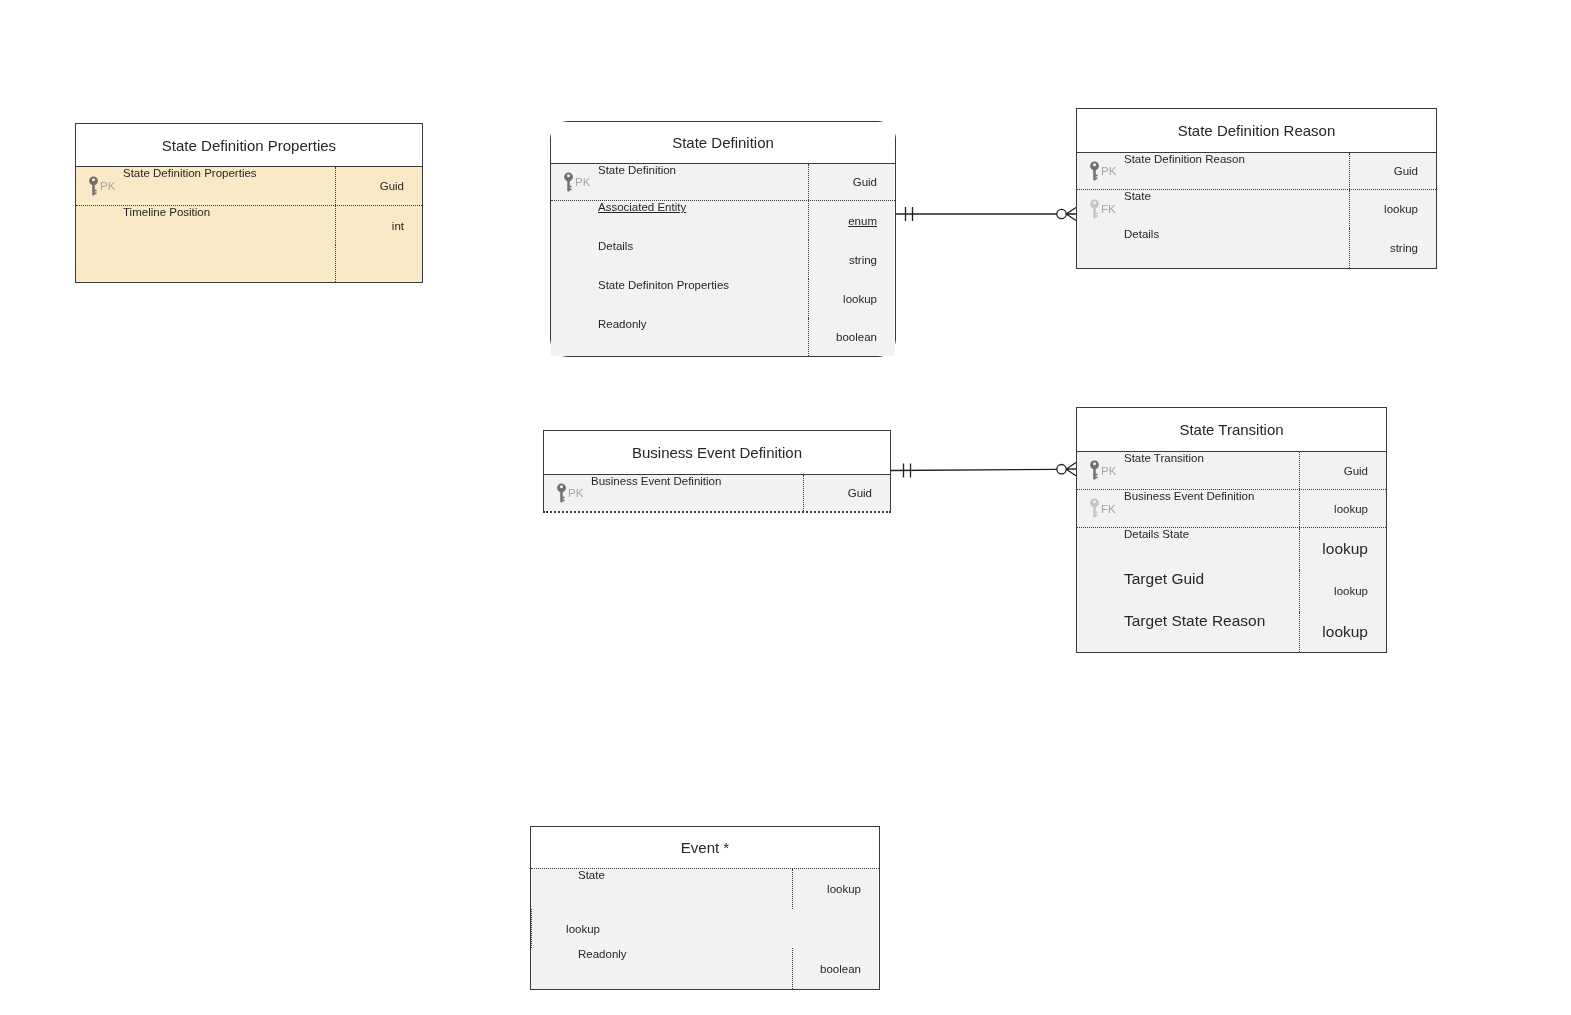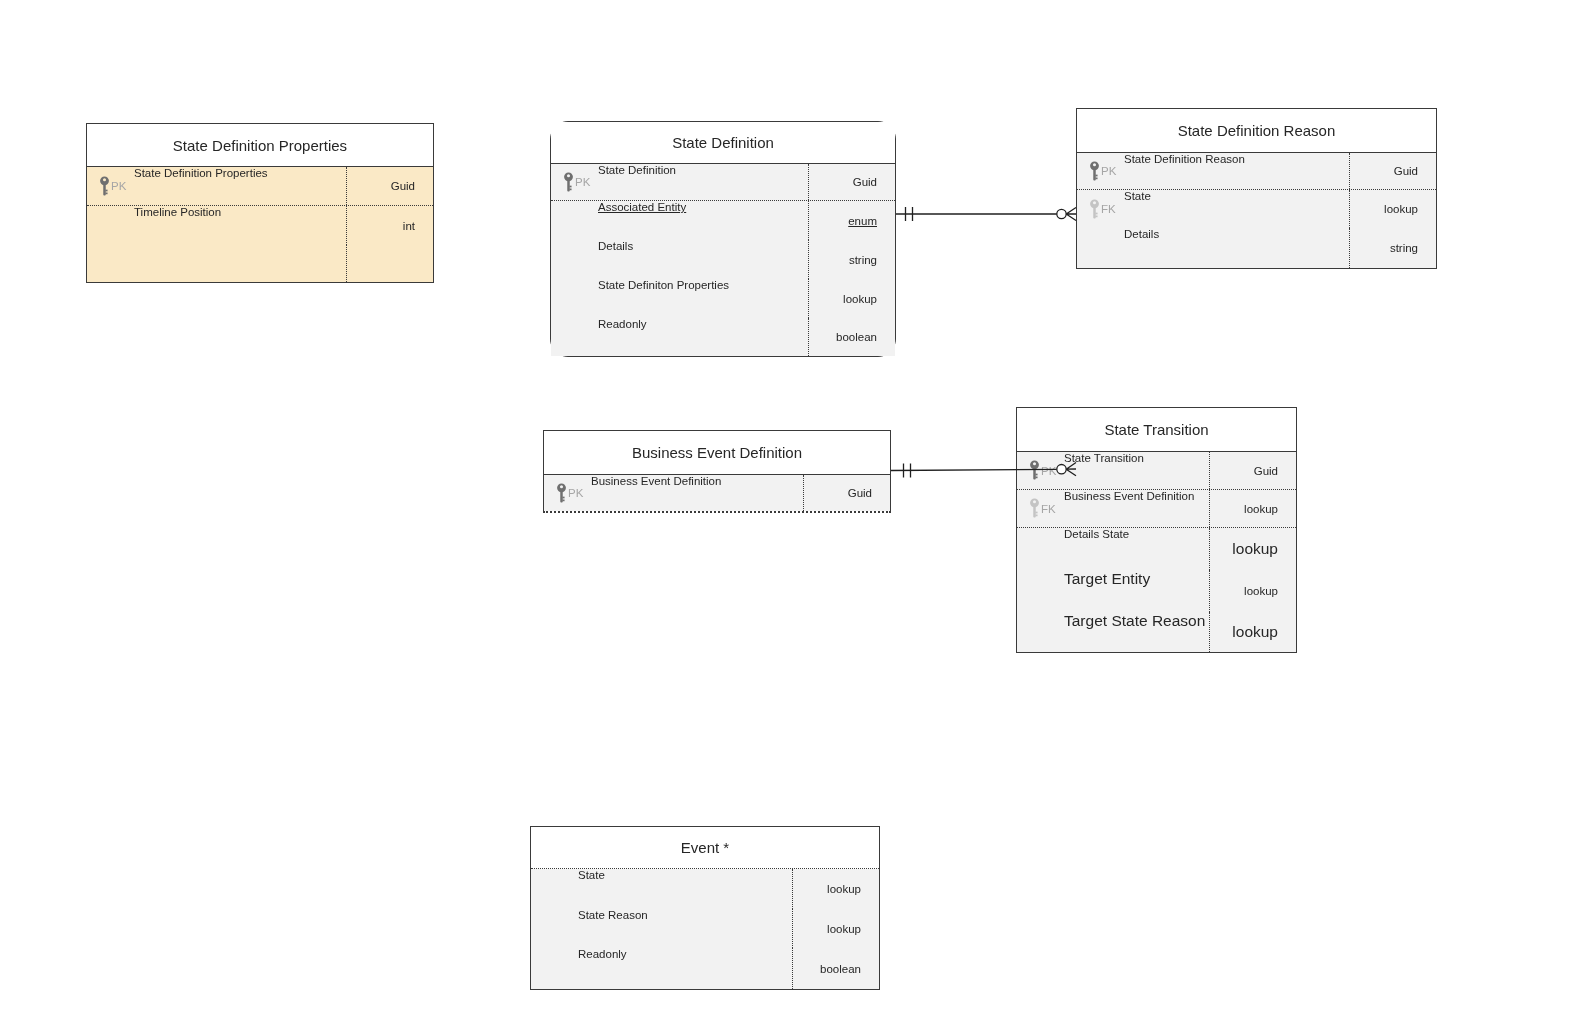--- a/index.html
+++ b/index.html
@@ -41,21 +41,21 @@
     width:87px;flex:none;display:flex;align-items:center;justify-content:flex-end;
     padding-right:18px;box-sizing:border-box;border-left:1.2px dotted #3a3a3a;
     font-size:11.5px;color:#262626;
   }
   .big{font-size:15.5px !important;}
   svg.overlay{position:absolute;left:0;top:0;pointer-events:none;}
 </style>
 </head>
 <body>
 
-<div class="entity yellow" style="left:86px;top:123px;width:348px;">
+<div class="entity yellow" style="left:75px;top:123px;width:348px;">
   <div class="hdr" style="height:43px;">
     <span>State Definition Properties</span>
   </div>
   <div class="ebody">
     <div class="erow sep" style="height:39px;">
       <div class="name-cell">
         <span class="keywrap">
           <svg class="key pk" viewBox="0 0 11 22" width="11" height="21" fill="currentColor">
               <circle cx="5.5" cy="5" r="4.6"></circle>
               <circle class="keyhole" cx="5.5" cy="4" r="1.6"></circle>
@@ -199,21 +199,21 @@
             </svg>
           <span class="keylabel">PK</span>
         </span>
         <span class="rowname">Business Event Definition</span>
       </div>
       <div class="type-cell">Guid</div>
     </div>
   </div>
 </div>
 
-<div class="entity" style="left:1016px;top:407px;width:281px;">
+<div class="entity" style="left:1076px;top:407px;width:311px;">
   <div class="hdr" style="height:44px;">
     <span>State Transition</span>
   </div>
   <div class="ebody">
     <div class="erow sep" style="height:38px;">
       <div class="name-cell">
         <span class="keywrap">
           <svg class="key pk" viewBox="0 0 11 22" width="11" height="21" fill="currentColor">
               <circle cx="5.5" cy="5" r="4.6"></circle>
               <circle class="keyhole" cx="5.5" cy="4" r="1.6"></circle>
@@ -246,21 +246,21 @@
     <div class="erow" style="height:42px;">
       <div class="name-cell">
         <span class="keyspace"></span>
         <span class="rowname">Details State</span>
       </div>
       <div class="type-cell big">lookup</div>
     </div>
     <div class="erow" style="height:42px;">
       <div class="name-cell">
         <span class="keyspace"></span>
-        <span class="rowname big">Target Entity</span>
+        <span class="rowname big">Target Guid</span>
       </div>
       <div class="type-cell">lookup</div>
     </div>
     <div class="erow" style="height:40px;">
       <div class="name-cell">
         <span class="keyspace"></span>
         <span class="rowname big">Target State Reason</span>
       </div>
       <div class="type-cell big">lookup</div>
     </div>
@@ -273,24 +273,20 @@
   </div>
   <div class="ebody">
     <div class="erow" style="height:40px;">
       <div class="name-cell">
         <span class="keyspace"></span>
         <span class="rowname">State</span>
       </div>
       <div class="type-cell">lookup</div>
     </div>
     <div class="erow" style="height:39px;">
-      <div class="name-cell">
-        <span class="keyspace"></span>
-        <span class="rowname">State Reason</span>
-      </div>
       <div class="type-cell">lookup</div>
     </div>
     <div class="erow" style="height:41px;">
       <div class="name-cell">
         <span class="keyspace"></span>
         <span class="rowname">Readonly</span>
       </div>
       <div class="type-cell">boolean</div>
     </div>
   </div>

